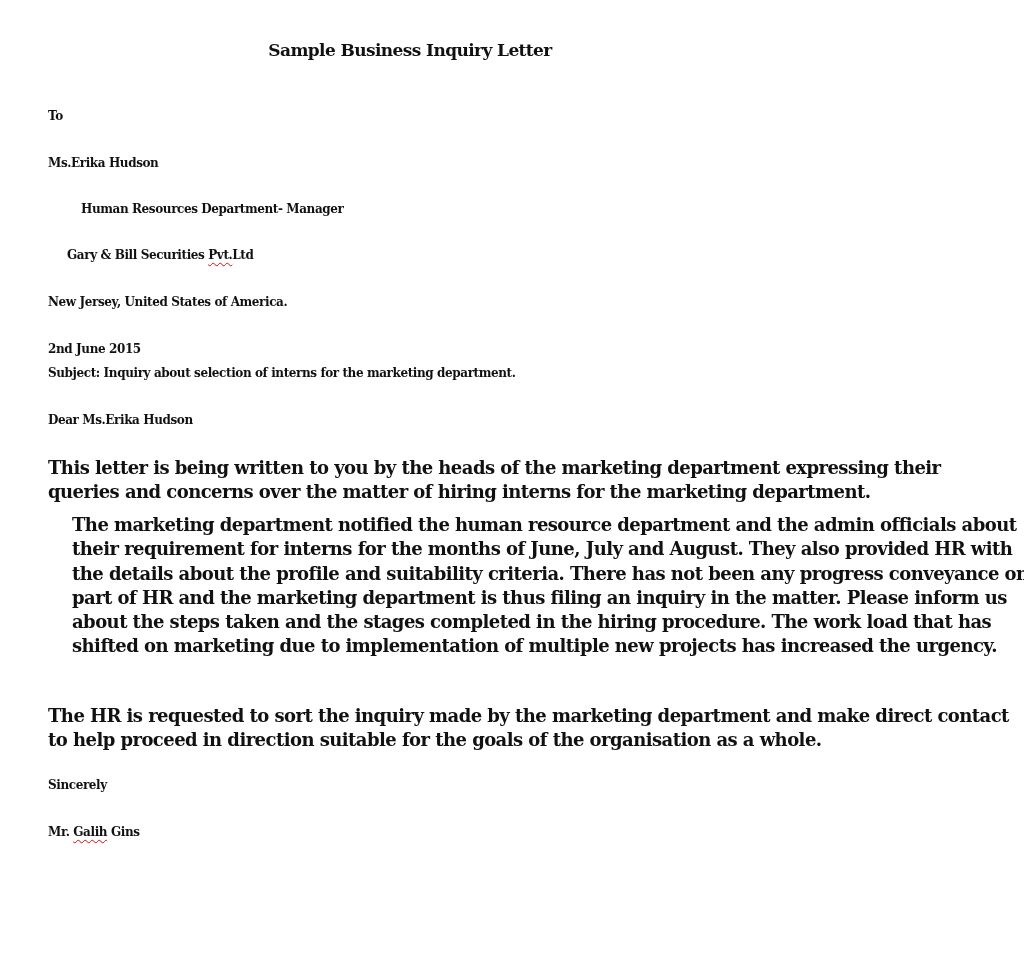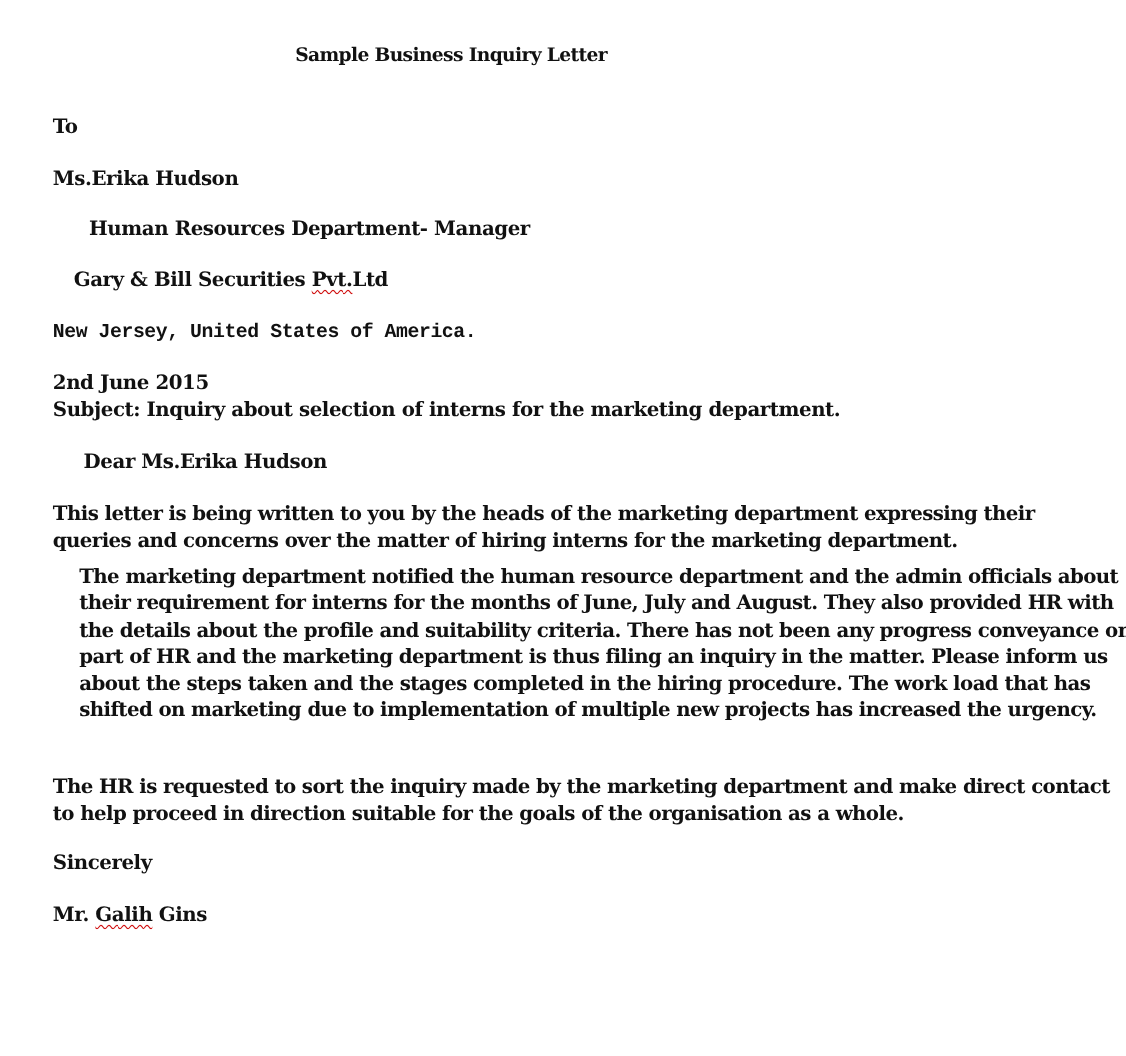--- a/index.html
+++ b/index.html
@@ -1,45 +1,45 @@
 <!DOCTYPE html>
 <html><head>
   <meta charset="utf-8">
   <style>
     html, body { margin: 0; padding: 0; background: #ffffff; }
     body { width: 1024px; height: 960px; position: relative; overflow: hidden;
       font-family: "DejaVu Serif", "Liberation Serif", serif; color: #111; }
     .page { position: absolute; left: 0; top: 0; width: 1024px; height: 960px; background: #fff; }
     .title { position: absolute; left: 0; width: 820px; top: 40px; text-align: center;
       font-weight: bold; font-size: 17px; letter-spacing: -0.6px; }
-    .line { position: absolute; left: 48px; font-size: 18px; font-weight: bold;
+    .line { position: absolute; left: 48px; font-size: 12px; font-weight: bold;
       letter-spacing: -0.4px; white-space: nowrap; line-height: 24px; }
     .para { position: absolute; left: 48px; font-size: 18px; font-weight: bold;
       letter-spacing: -0.55px; line-height: 24.3px; }
     .para .pl { display: block; white-space: nowrap; }
     .squiggle { text-decoration: underline wavy #d01010; text-decoration-thickness: 1px;
       text-underline-offset: 3px; }
   </style>
 </head>
 <body>
 
 <div class="page">
   <div class="title">Sample Business Inquiry Letter</div>
 
   <div class="line" style="top:104px;">To</div>
   <div class="line" style="top:151px;">Ms.Erika Hudson</div>
   <div class="line" style="top:197px;margin-left:33px;">Human Resources Department- Manager</div>
   <div class="line" style="top:243px;margin-left:19px;">
     <span>Gary &amp; Bill Securities </span><span class="squiggle">Pvt.</span><span>Ltd</span>
   </div>
-  <div class="line" style="top:290px;font-family:Liberation Mono, monospace;">New Jersey, United States of America.</div>
+  <div class="line" style="top:290px;">New Jersey, United States of America.</div>
 
   <div class="line" style="top:337px;">2nd June 2015</div>
   <div class="line" style="top:361px;">Subject: Inquiry about selection of interns for the marketing department.</div>
-  <div class="line" style="top:408px;margin-left:28px;">Dear Ms.Erika Hudson</div>
+  <div class="line" style="top:408px;">Dear Ms.Erika Hudson</div>
 
   <div class="para" style="top:456px;">
     <span class="pl">This letter is being written to you by the heads of the marketing department expressing their</span>
     <span class="pl">queries and concerns over the matter of hiring interns for the marketing department.</span>
   </div>
 
   <div class="para" style="top:513px;margin-left:24px;">
     <span class="pl">The marketing department notified the human resource department and the admin officials about</span>
     <span class="pl">their requirement for interns for the months of June, July and August. They also provided HR with</span>
     <span class="pl">the details about the profile and suitability criteria. There has not been any progress conveyance on</span>

